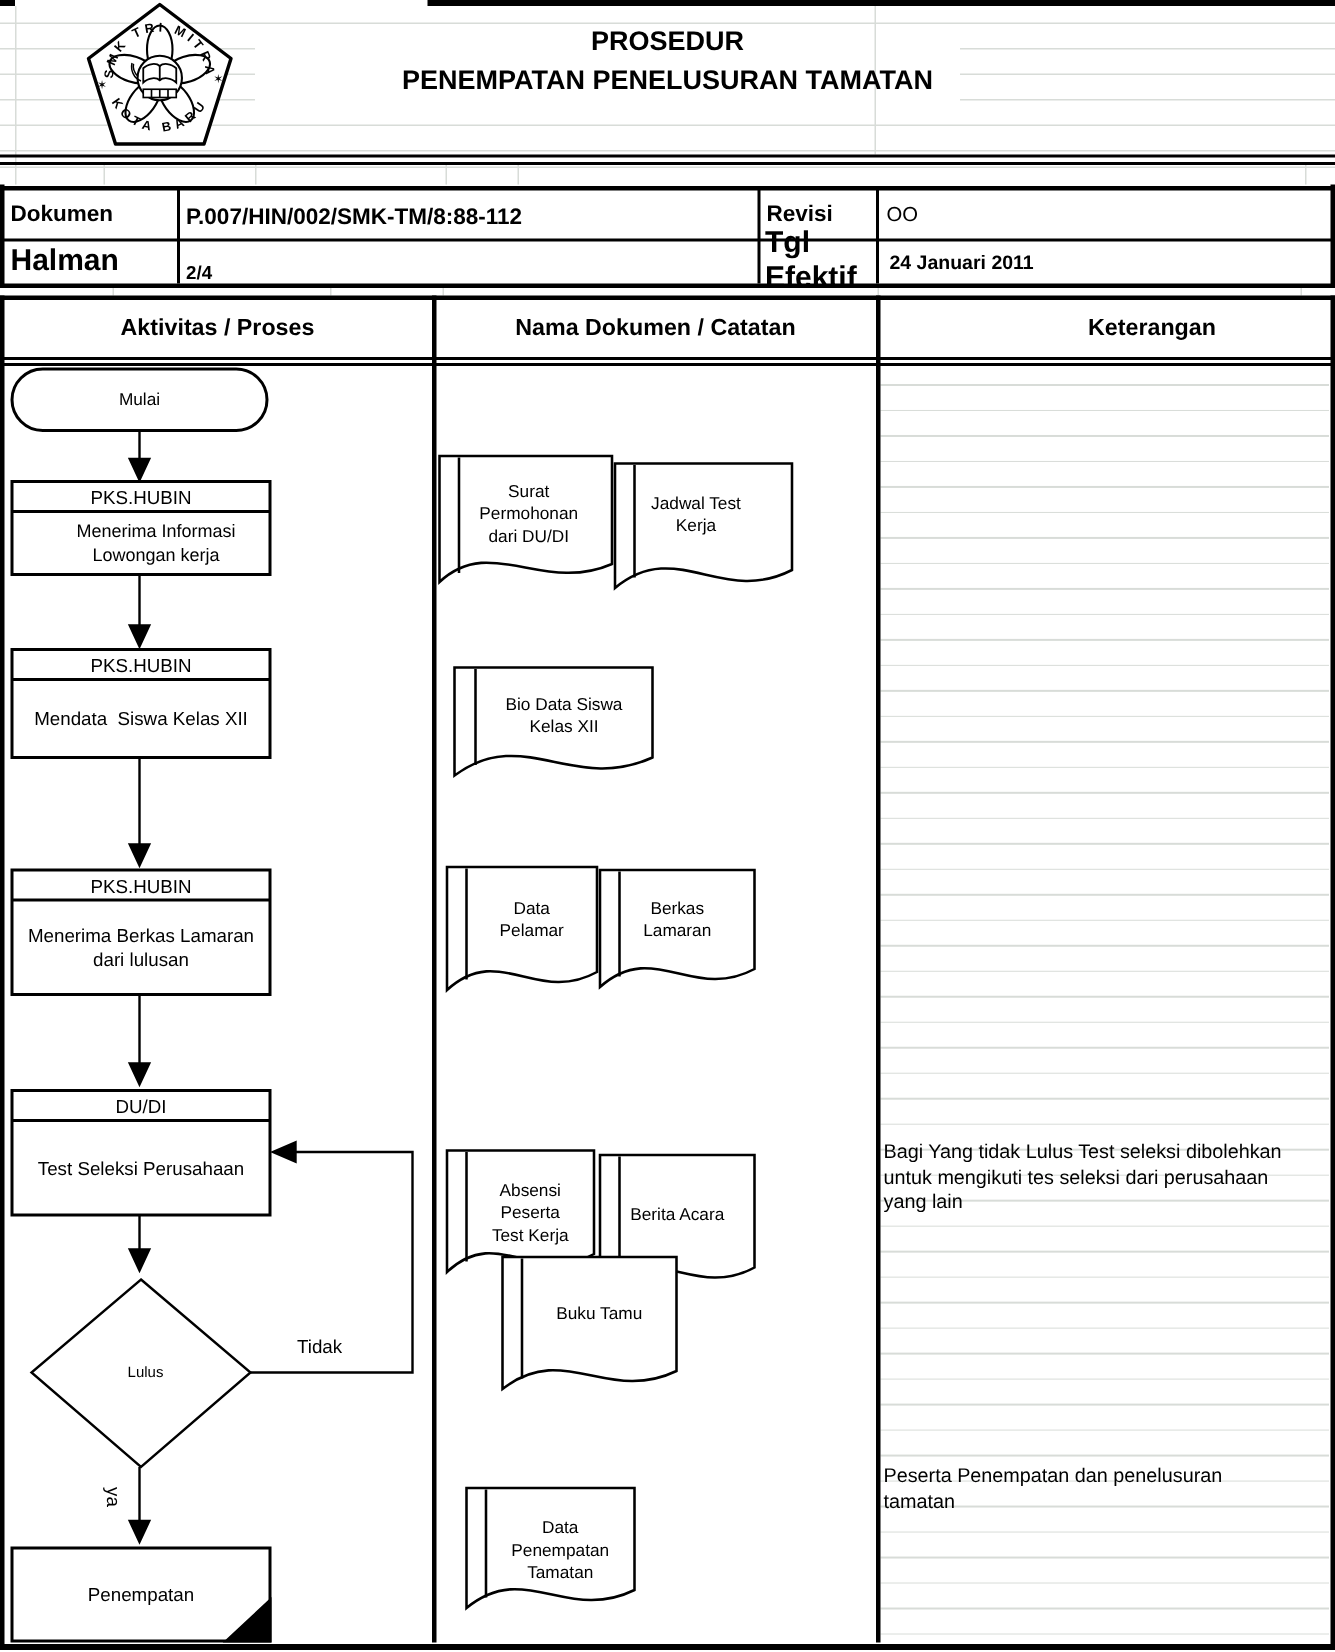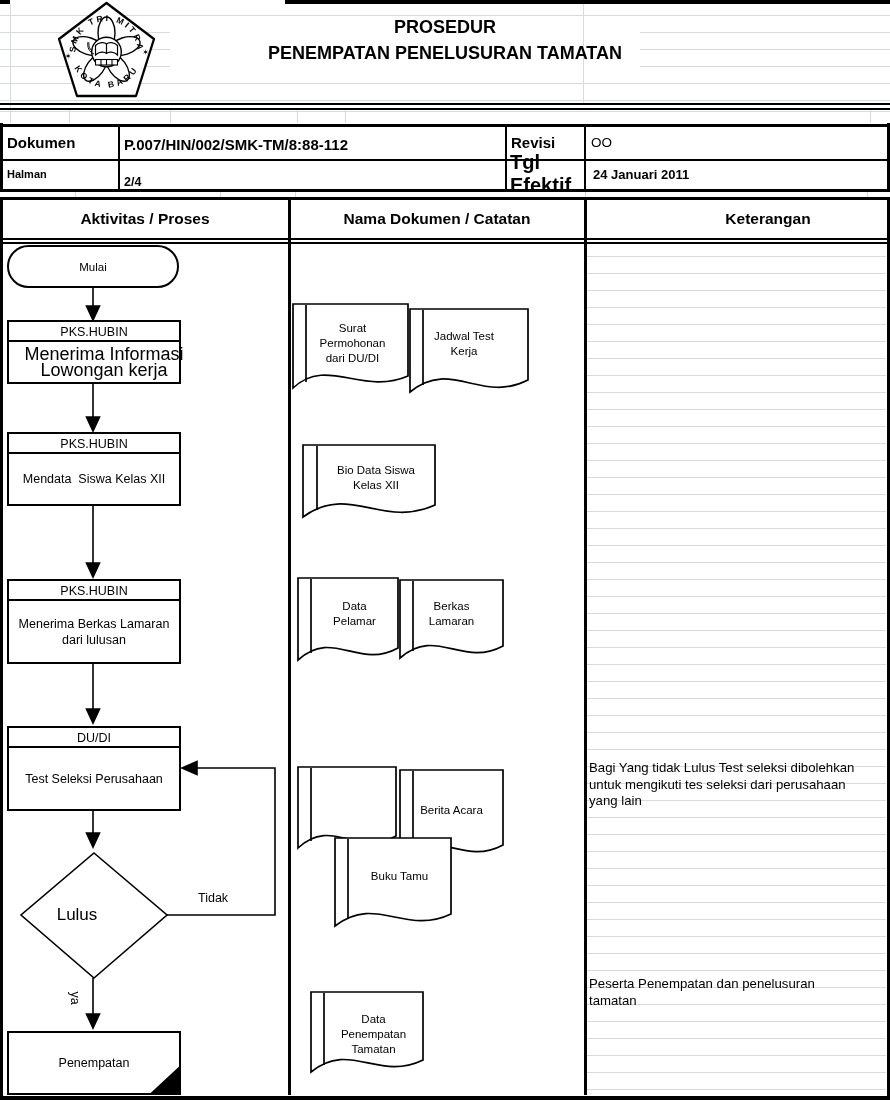--- a/index.html
+++ b/index.html
@@ -188,56 +188,59 @@
     </g>
   </svg>
 
   <div class="abs ctr b" style="left:0;top:14px;width:890px;height:26px;font-size:18px;">PROSEDUR</div>
   <div class="abs ctr b" style="left:0;top:40px;width:890px;height:27px;font-size:18px;">PENEMPATAN PENELUSURAN TAMATAN</div>
 
   <div class="abs lft b" style="left:7px;top:127px;width:108px;height:31px;font-size:15px;">Dokumen</div>
   <div class="abs lft b" style="left:124px;top:129px;width:375px;height:31px;font-size:15px;">P.007/HIN/002/SMK-TM/8:88-112</div>
   <div class="abs lft b" style="left:511px;top:127px;width:72px;height:31px;font-size:15px;">Revisi</div>
   <div class="abs lft" style="left:591px;top:127px;width:120px;height:31px;font-size:13.5px;">OO</div>
-  <div class="abs lft b" style="left:7px;top:159px;width:108px;height:30px;font-size:11px;">Halman</div>
+  <div class="abs lft b" style="left:7px;top:159px;width:108px;height:30px;font-size:20px;">Halman</div>
   <div class="abs lft b" style="left:124px;top:159px;width:100px;height:45px;font-size:12.5px;">2/4</div>
   <div class="abs lft b" style="left:510px;top:159px;width:76px;height:30px;font-size:20px;">Tgl Efektif</div>
   <div class="abs lft b" style="left:593px;top:159px;width:200px;height:30px;font-size:13px;">24 Januari 2011</div>
 
   <div class="abs ctr b" style="left:0;top:200px;width:290px;height:37px;font-size:15.5px;">Aktivitas / Proses</div>
   <div class="abs ctr b" style="left:290px;top:200px;width:294px;height:37px;font-size:15.5px;">Nama Dokumen / Catatan</div>
   <div class="abs ctr b" style="left:585px;top:200px;width:302px;height:37px;font-size:15.5px;padding-left:32px;">Keterangan</div>
 
   <div class="abs ctr" style="left:8px;top:246px;width:170px;height:41px;font-size:11.5px;">Mulai</div>
   <div class="abs ctr" style="left:8px;top:322px;width:172px;height:19px;font-size:12.5px;">PKS.HUBIN</div>
-  <div class="abs ctr pre" style="left:8px;top:341px;width:192px;height:42px;font-size:18px;line-height:16px;">Menerima Informasi
+  <div class="abs ctr pre" style="left:8px;top:341px;width:192px;height:42px;font-size:12px;line-height:16px;">Menerima Informasi
 Lowongan kerja</div>
   <div class="abs ctr" style="left:8px;top:434px;width:172px;height:19px;font-size:12.5px;">PKS.HUBIN</div>
   <div class="abs ctr pre" style="left:8px;top:453px;width:172px;height:52px;font-size:12.5px;line-height:16px;">Mendata  Siswa Kelas XII</div>
   <div class="abs ctr" style="left:8px;top:581px;width:172px;height:19px;font-size:12.5px;">PKS.HUBIN</div>
   <div class="abs ctr pre" style="left:8px;top:600px;width:172px;height:63px;font-size:12.5px;line-height:16px;">Menerima Berkas Lamaran
 dari lulusan</div>
   <div class="abs ctr" style="left:8px;top:728px;width:172px;height:19px;font-size:12.5px;">DU/DI</div>
   <div class="abs ctr pre" style="left:8px;top:747px;width:172px;height:63px;font-size:12.5px;line-height:16px;">Test Seleksi Perusahaan</div>
-  <div class="abs ctr" style="left:2px;top:905px;width:150px;height:20px;font-size:17px;">Lulus</div>
+  <div class="abs ctr" style="left:22px;top:905px;width:150px;height:20px;font-size:10px;">Lulus</div>
   <div class="abs lft" style="left:198px;top:888px;width:60px;height:20px;font-size:12.5px;">Tidak</div>
   <div class="abs ctr" style="left:60px;top:988px;width:30px;height:20px;font-size:12.5px;transform:rotate(90deg);">ya</div>
   <div class="abs ctr" style="left:8px;top:1032px;width:172px;height:62px;font-size:12.5px;">Penempatan</div>
 
   <div class="abs ctr pre" style="left:297px;top:314px;width:111px;height:58px;font-size:11.5px;line-height:15px;">Surat
 Permohonan
 dari DU/DI</div>
   <div class="abs ctr pre" style="left:412px;top:322px;width:104px;height:44px;font-size:11.5px;line-height:15px;">Jadwal Test
 Kerja</div>
   <div class="abs ctr pre" style="left:317px;top:458px;width:118px;height:40px;font-size:11.5px;line-height:15px;">Bio Data Siswa
 Kelas XII</div>
   <div class="abs ctr pre" style="left:311px;top:592px;width:87px;height:44px;font-size:11.5px;line-height:15px;">Data
 Pelamar</div>
   <div class="abs ctr pre" style="left:400px;top:592px;width:103px;height:44px;font-size:11.5px;line-height:15px;">Berkas
 Lamaran</div>
+  <div class="abs ctr pre" style="left:311px;top:779px;width:85px;height:60px;font-size:11.5px;line-height:15px;">Absensi
+Peserta
+Test Kerja</div>
   <div class="abs ctr pre" style="left:400px;top:798px;width:103px;height:24px;font-size:11.5px;line-height:15px;">Berita Acara</div>
   <div class="abs ctr pre" style="left:348px;top:864px;width:103px;height:24px;font-size:11.5px;line-height:15px;">Buku Tamu</div>
   <div class="abs ctr pre" style="left:324px;top:1005px;width:99px;height:58px;font-size:11.5px;line-height:15px;">Data
 Penempatan
 Tamatan</div>
 
   <div class="abs pre" style="left:589px;top:760px;width:296px;font-size:13.2px;line-height:16.7px;">Bagi Yang tidak Lulus Test seleksi dibolehkan
 untuk mengikuti tes seleksi dari perusahaan
 yang lain</div>
   <div class="abs pre" style="left:589px;top:976px;width:296px;font-size:13.2px;line-height:16.7px;">Peserta Penempatan dan penelusuran

